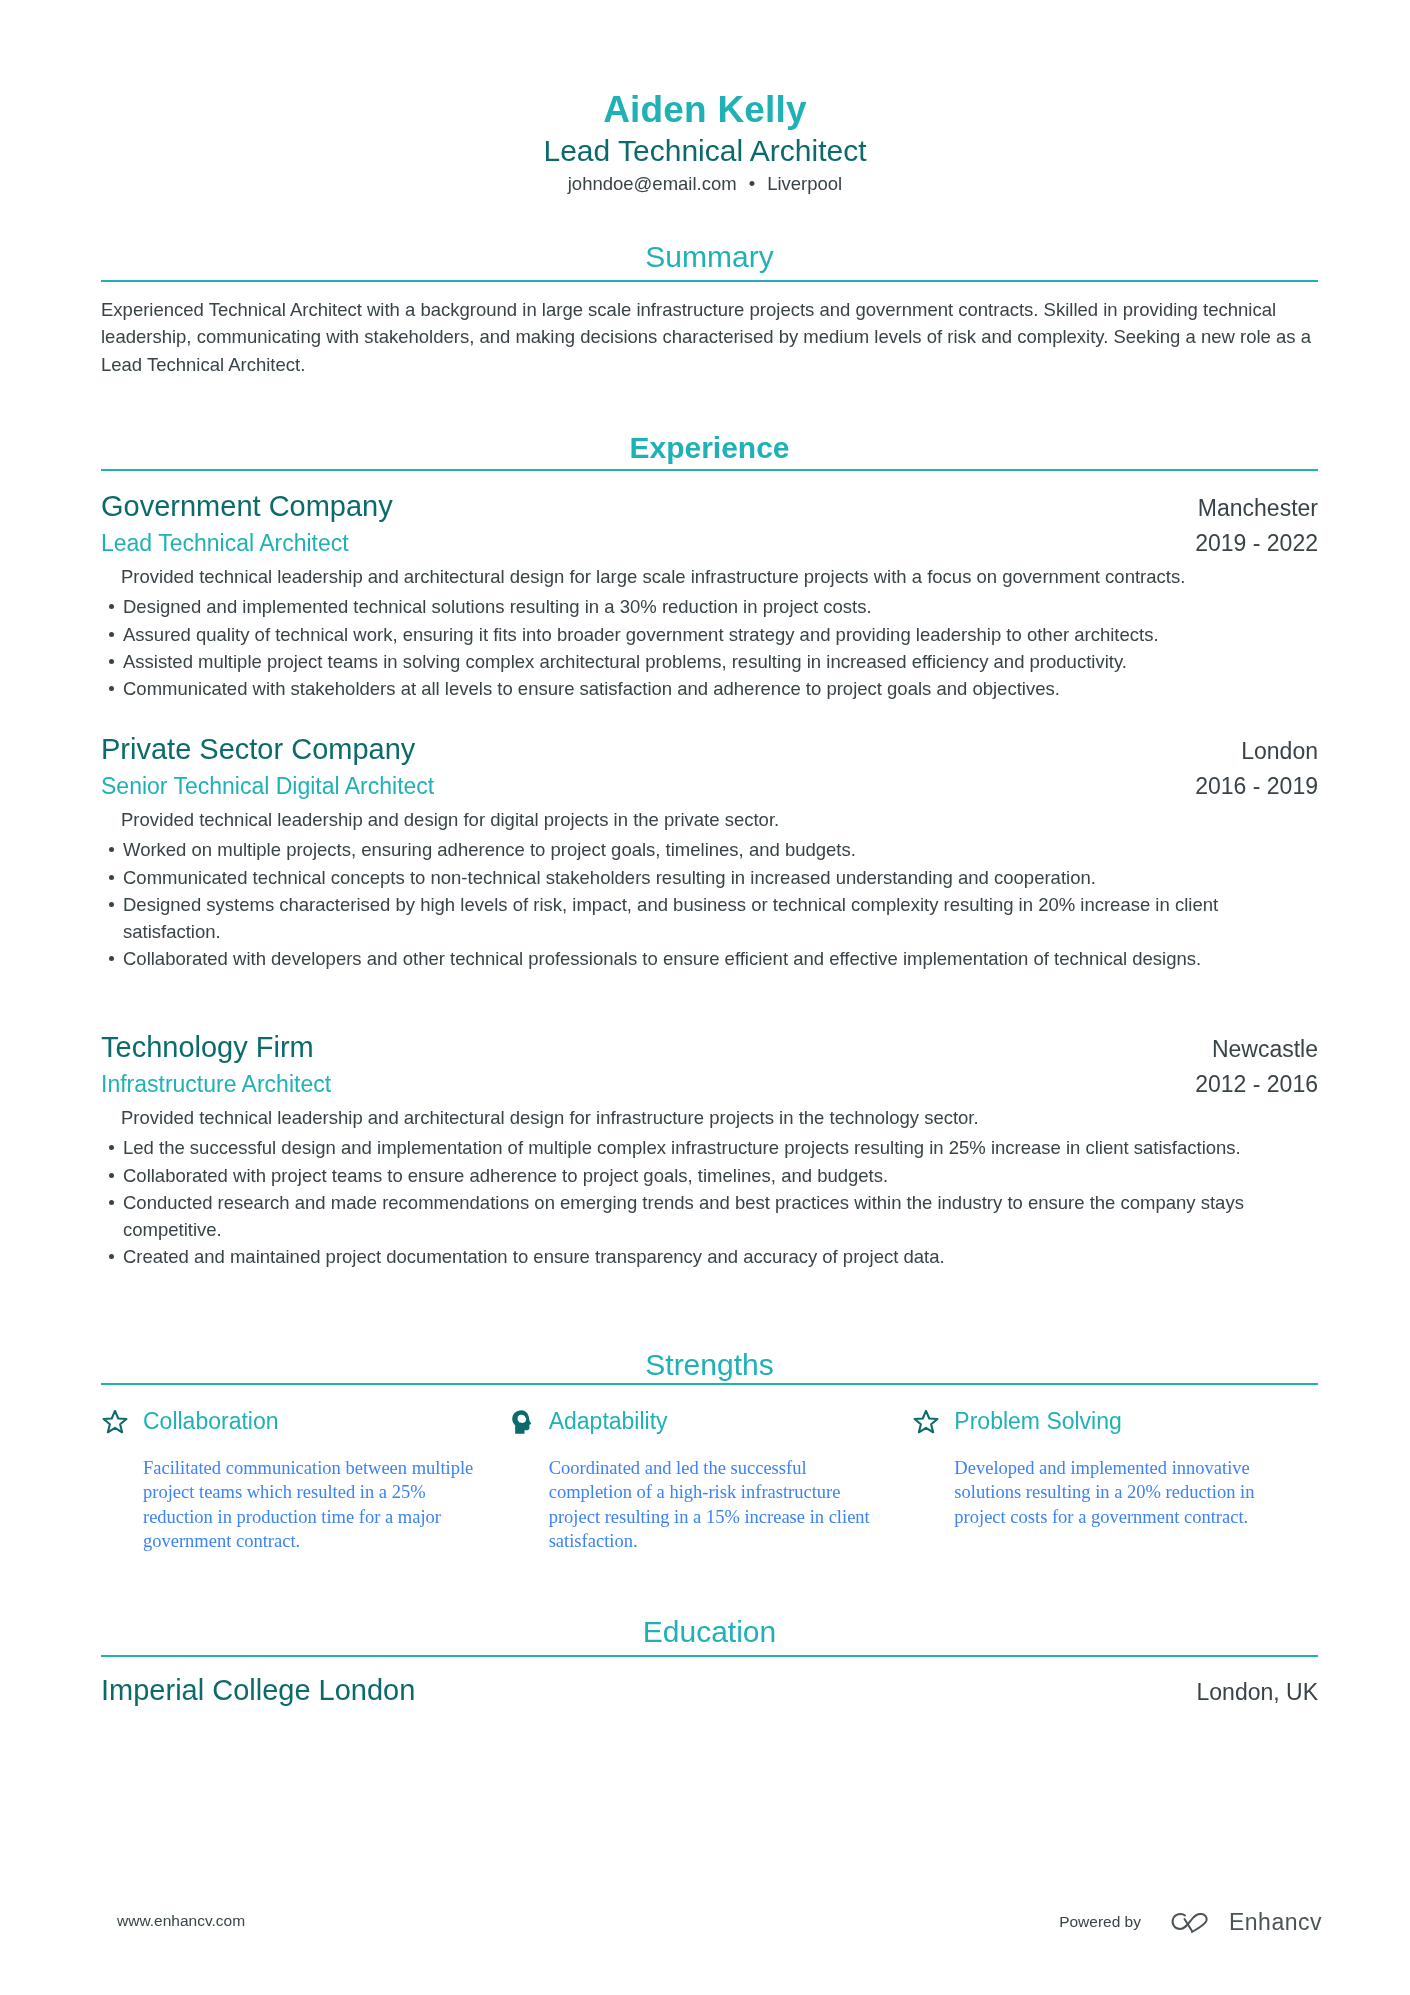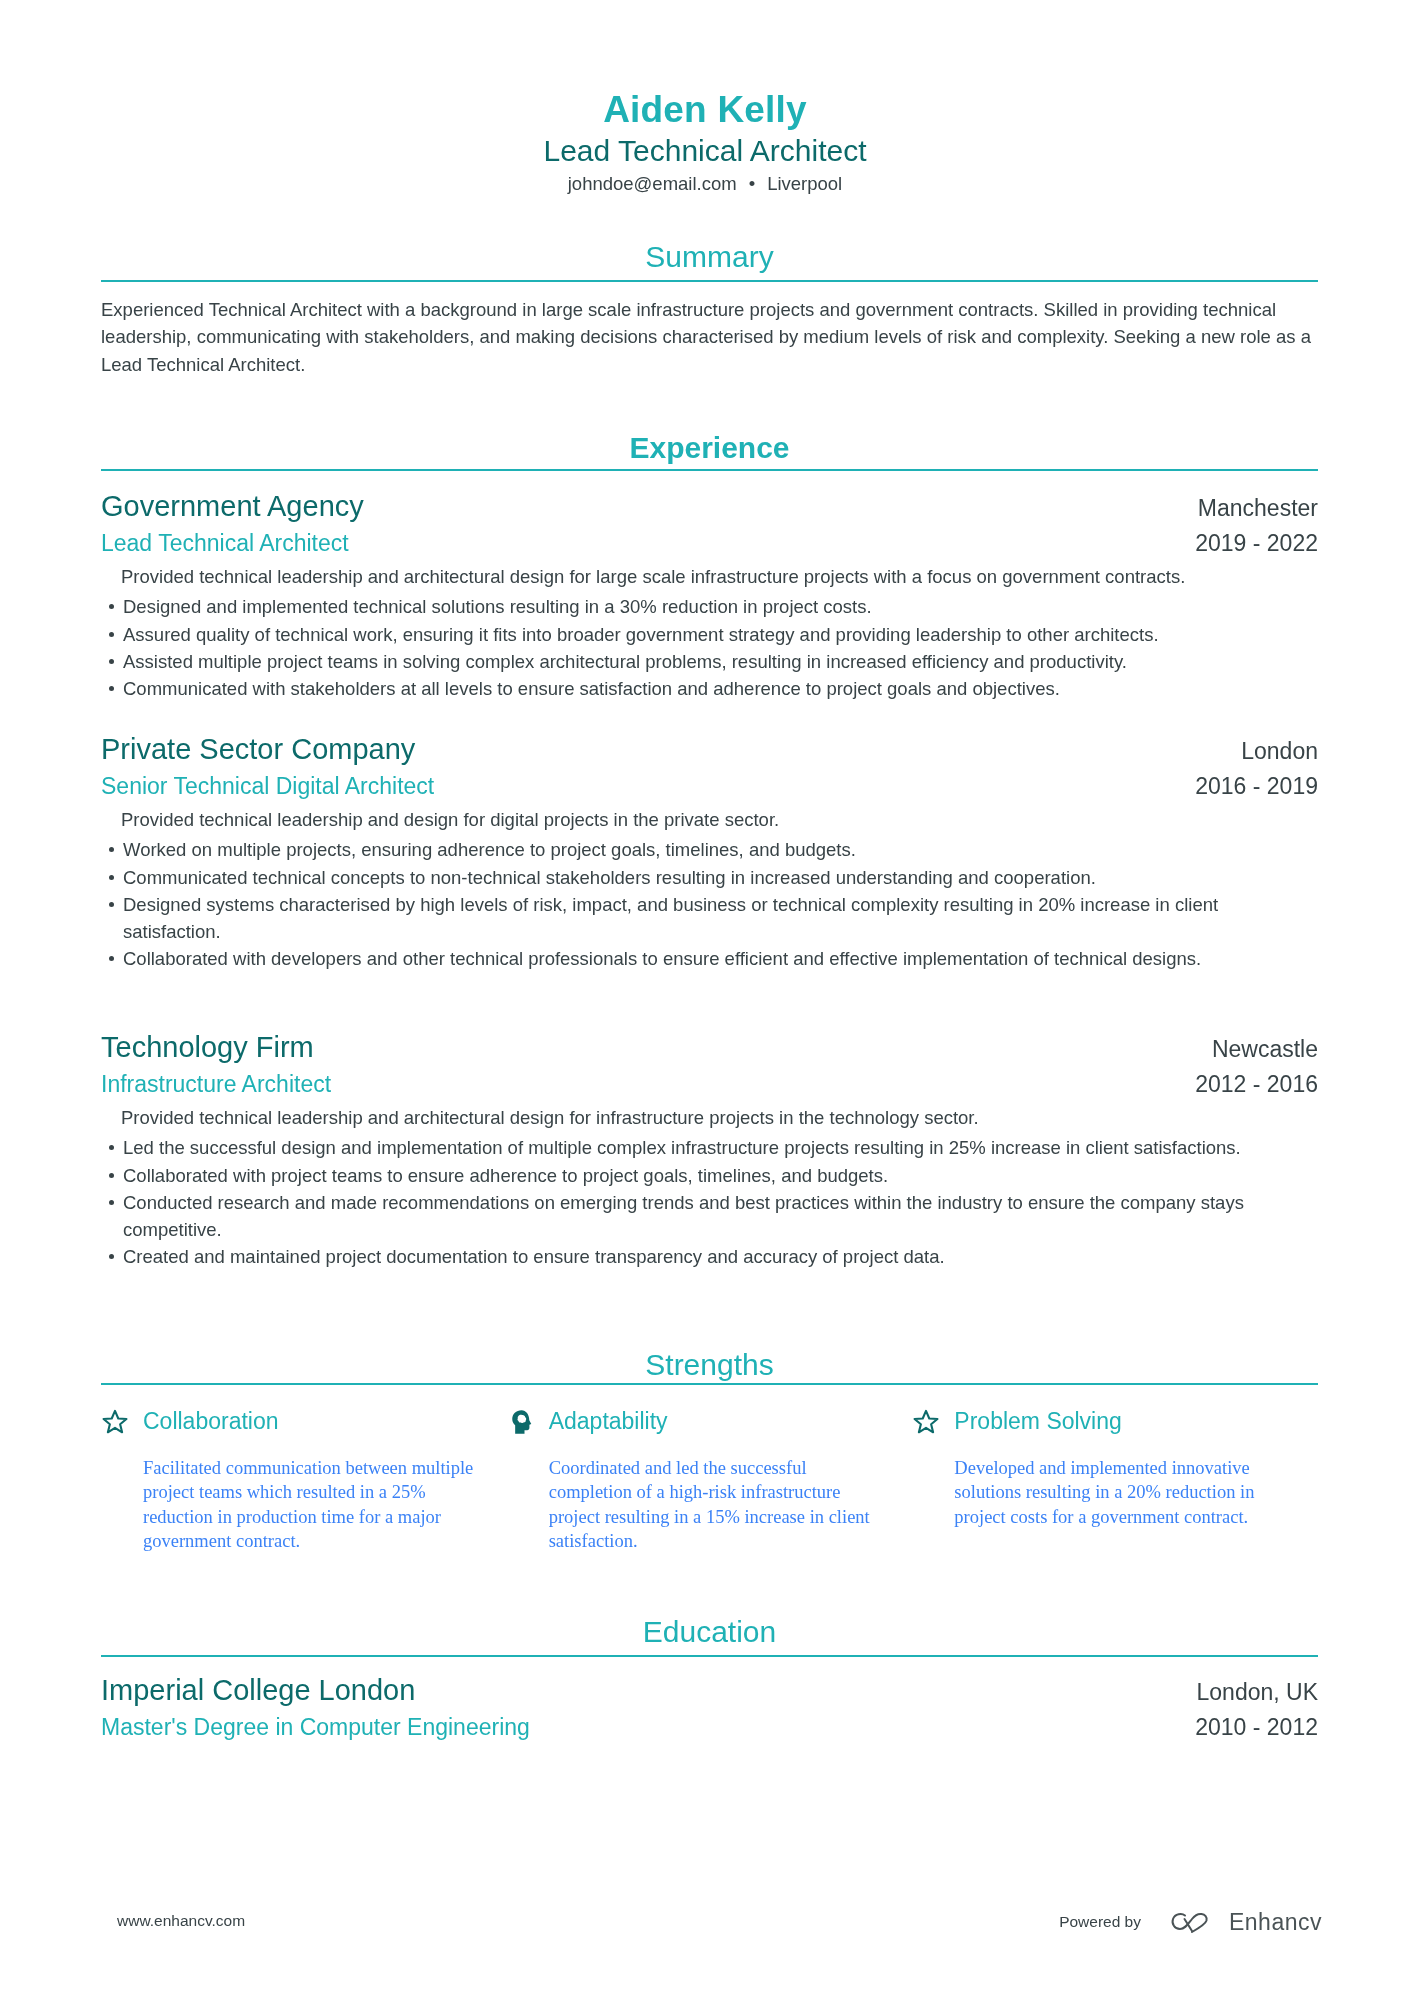--- a/index.html
+++ b/index.html
@@ -60,21 +60,21 @@
 
   <div class="section-title" style="top:239px;">Summary</div>
   <div class="rule" style="top:280px;"></div>
   <div class="content para" style="top:296px;">Experienced Technical Architect with a background in large scale infrastructure projects and government contracts. Skilled in providing technical leadership, communicating with stakeholders, and making decisions characterised by medium levels of risk and complexity. Seeking a new role as a Lead Technical Architect.</div>
 
   <div class="section-title" style="top:430px;font-weight:bold;">Experience</div>
   <div class="rule" style="top:469px;"></div>
 
   <div class="entry" style="top:488px;">
     <div class="row">
-      <div class="company">Government Agency</div>
+      <div class="company">Government Company</div>
       <div class="location">Manchester</div>
     </div>
     <div class="row">
       <div class="role">Lead Technical Architect</div>
       <div class="dates">2019 - 2022</div>
     </div>
     <div class="desc">Provided technical leadership and architectural design for large scale infrastructure projects with a focus on government contracts.</div>
     <ul class="bullets">
       <li>Designed and implemented technical solutions resulting in a 30% reduction in project costs.</li>
       <li>Assured quality of technical work, ensuring it fits into broader government strategy and providing leadership to other architects.</li>
@@ -148,24 +148,20 @@
   </div>
 
   <div class="section-title" style="top:1614px;">Education</div>
   <div class="rule" style="top:1655px;"></div>
 
   <div class="entry" style="top:1672px;">
     <div class="row">
       <div class="company">Imperial College London</div>
       <div class="location">London, UK</div>
     </div>
-    <div class="row">
-      <div class="role">Master's Degree in Computer Engineering</div>
-      <div class="dates">2010 - 2012</div>
-    </div>
   </div>
 
   <div class="footer">
     <div class="site">www.enhancv.com</div>
     <div class="powered">
       <span class="powered-label">Powered by</span>
       <svg class="logo" viewBox="0 0 48 24">
         <path d="M16 5.5C13 3 6 3.5 4 9c-1.6 4.5 1.5 10 7 10 5 0 8-5 12-10 3-3.8 6-5.5 9.5-5 3.5.5 5.8 3.2 5 6.5-.8 3-4 5.5-14.5 11.5" fill="none" stroke="#4a5356" stroke-width="2" stroke-linecap="round" stroke-linejoin="round"></path>
         <path d="M23 21L15.5 9" fill="none" stroke="#4a5356" stroke-width="2" stroke-linecap="round"></path>
       </svg>

